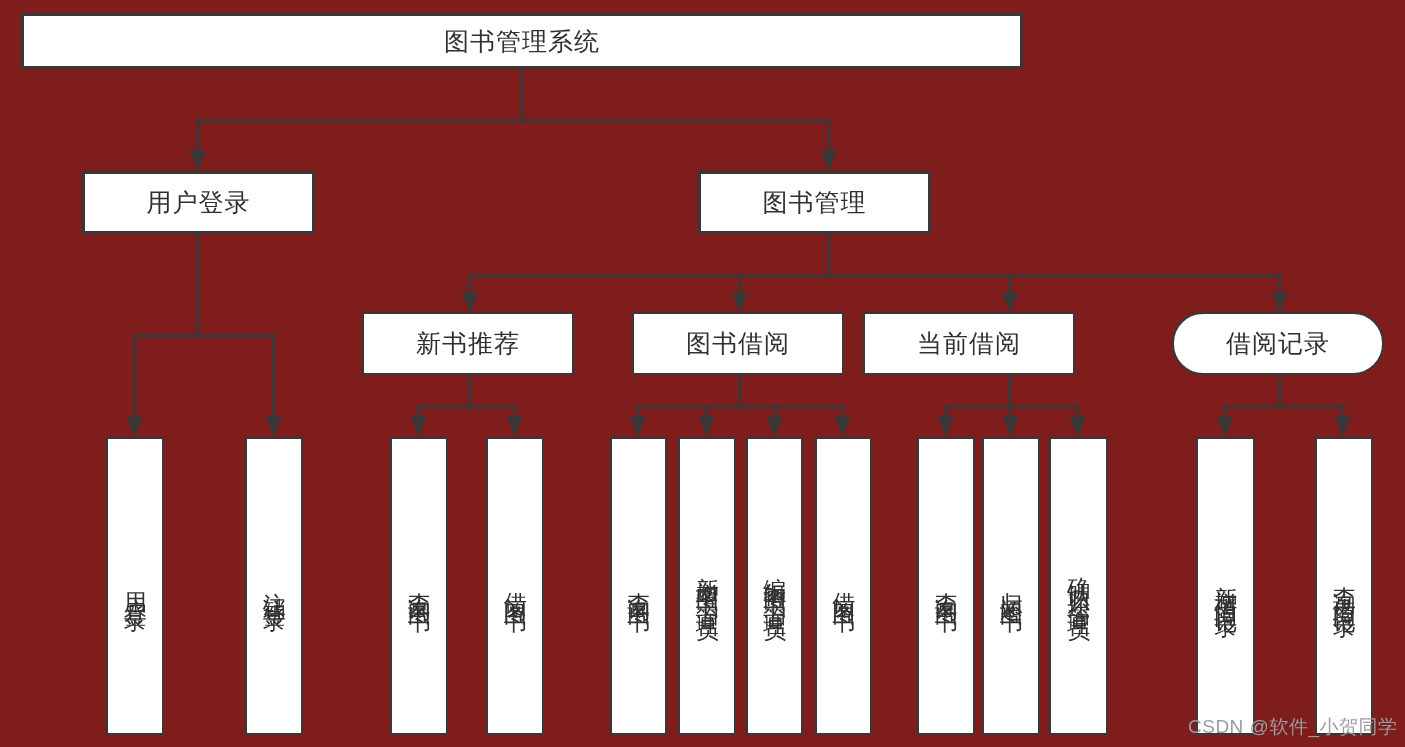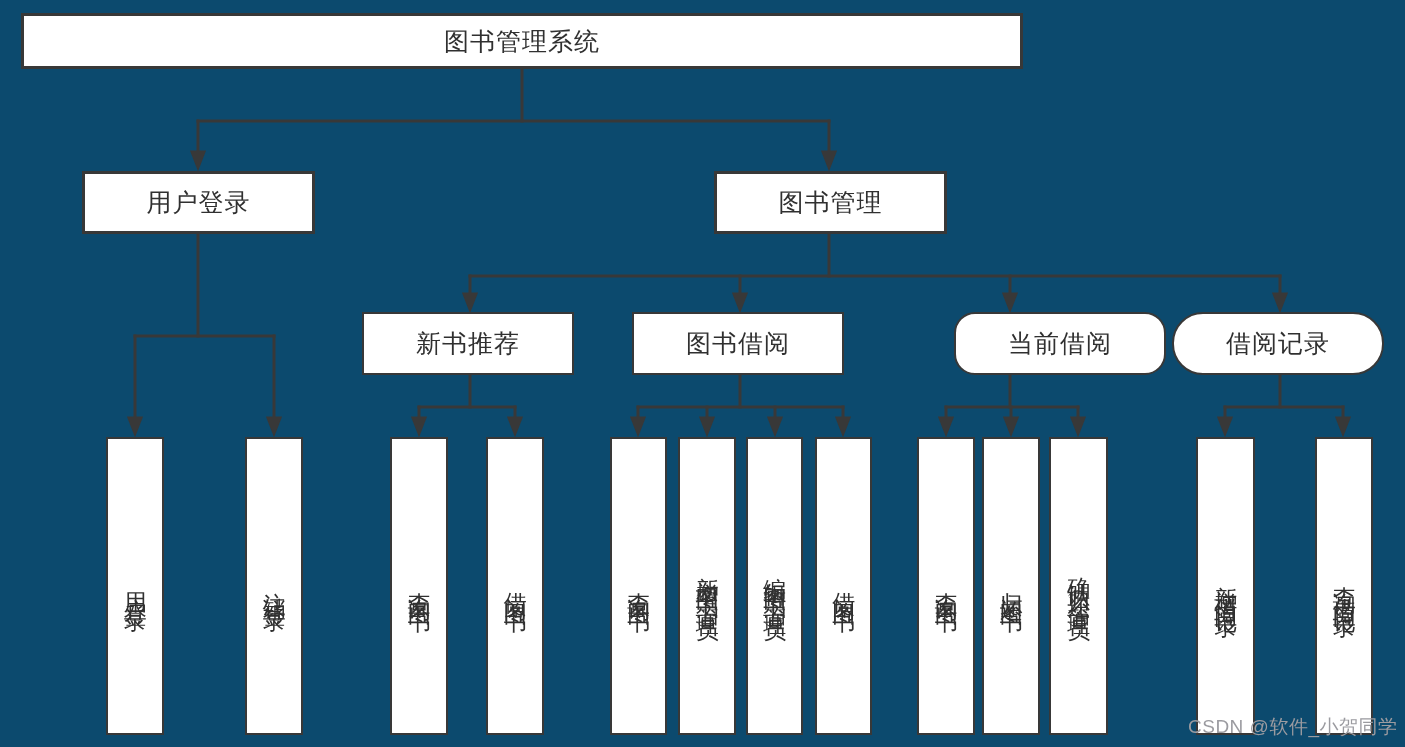--- a/index.html
+++ b/index.html
@@ -1,40 +1,40 @@
 <!DOCTYPE html>
 <html><head>
 <meta charset="utf-8">
 <style>
   html, body { margin:0; padding:0; background:#ffffff; }
   .canvas {
-    position:relative; width:1405px; height:747px; background:#0c4a6e;
+    position:relative; width:1405px; height:747px; background:#7f1d1d;
     font-family:"Liberation Sans","DejaVu Sans",sans-serif;
     color:#303030; overflow:hidden;
   }
   svg.wires { position:absolute; left:0; top:0; }
   .wire { stroke:#383838; stroke-width:3; fill:none; stroke-linecap:square; }
   .box {
     position:absolute; box-sizing:border-box; background:#ffffff;
     border:3px solid #383838; display:flex; align-items:center; justify-content:center;
     text-align:center; white-space:nowrap;
   }
   .root  { left:21px;  top:13px;  width:1002px; height:56px; font-size:25px; letter-spacing:1px; }
   .l2    { top:171px; width:233px; height:63px; font-size:25px; letter-spacing:1px; }
   .l3    { top:312px; width:212px; height:63px; font-size:25px; letter-spacing:1px; border-width:2.5px; }
   .leaf  { top:437px; height:298px; border-width:2.5px; }
   .leaf .vtext {
     writing-mode:vertical-rl; text-orientation:mixed;
     font-size:23px; letter-spacing:6px; line-height:1.1; white-space:nowrap;
   }
   #n-user-login { left:82px; }
-  #n-book-mgmt  { left:714px; }
+  #n-book-mgmt  { left:698px; }
   #n-new-book   { left:362px; }
   #n-book-borrow{ left:632px; }
-  #n-cur-borrow { left:954px;border-radius:21px; }
+  #n-cur-borrow { left:863px; }
   #n-borrow-rec { left:1172px;border-radius:31px; }
   .watermark {
     position:absolute; left:1188px; top:714px; font-size:19px;
     color:#9b9ba0; letter-spacing:0.5px; z-index:5; white-space:nowrap;
   }
 </style>
 </head>
 <body>
 
 <div class="canvas">

